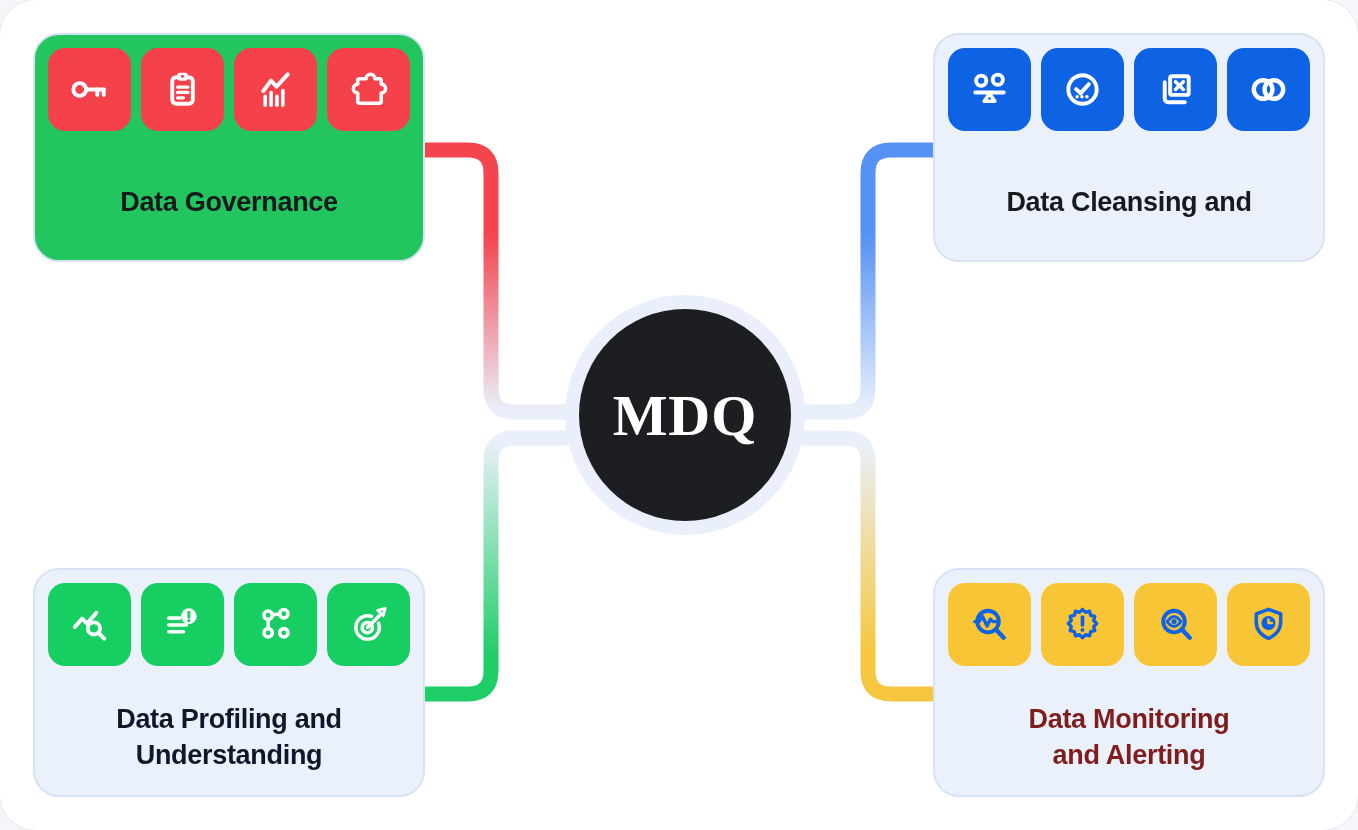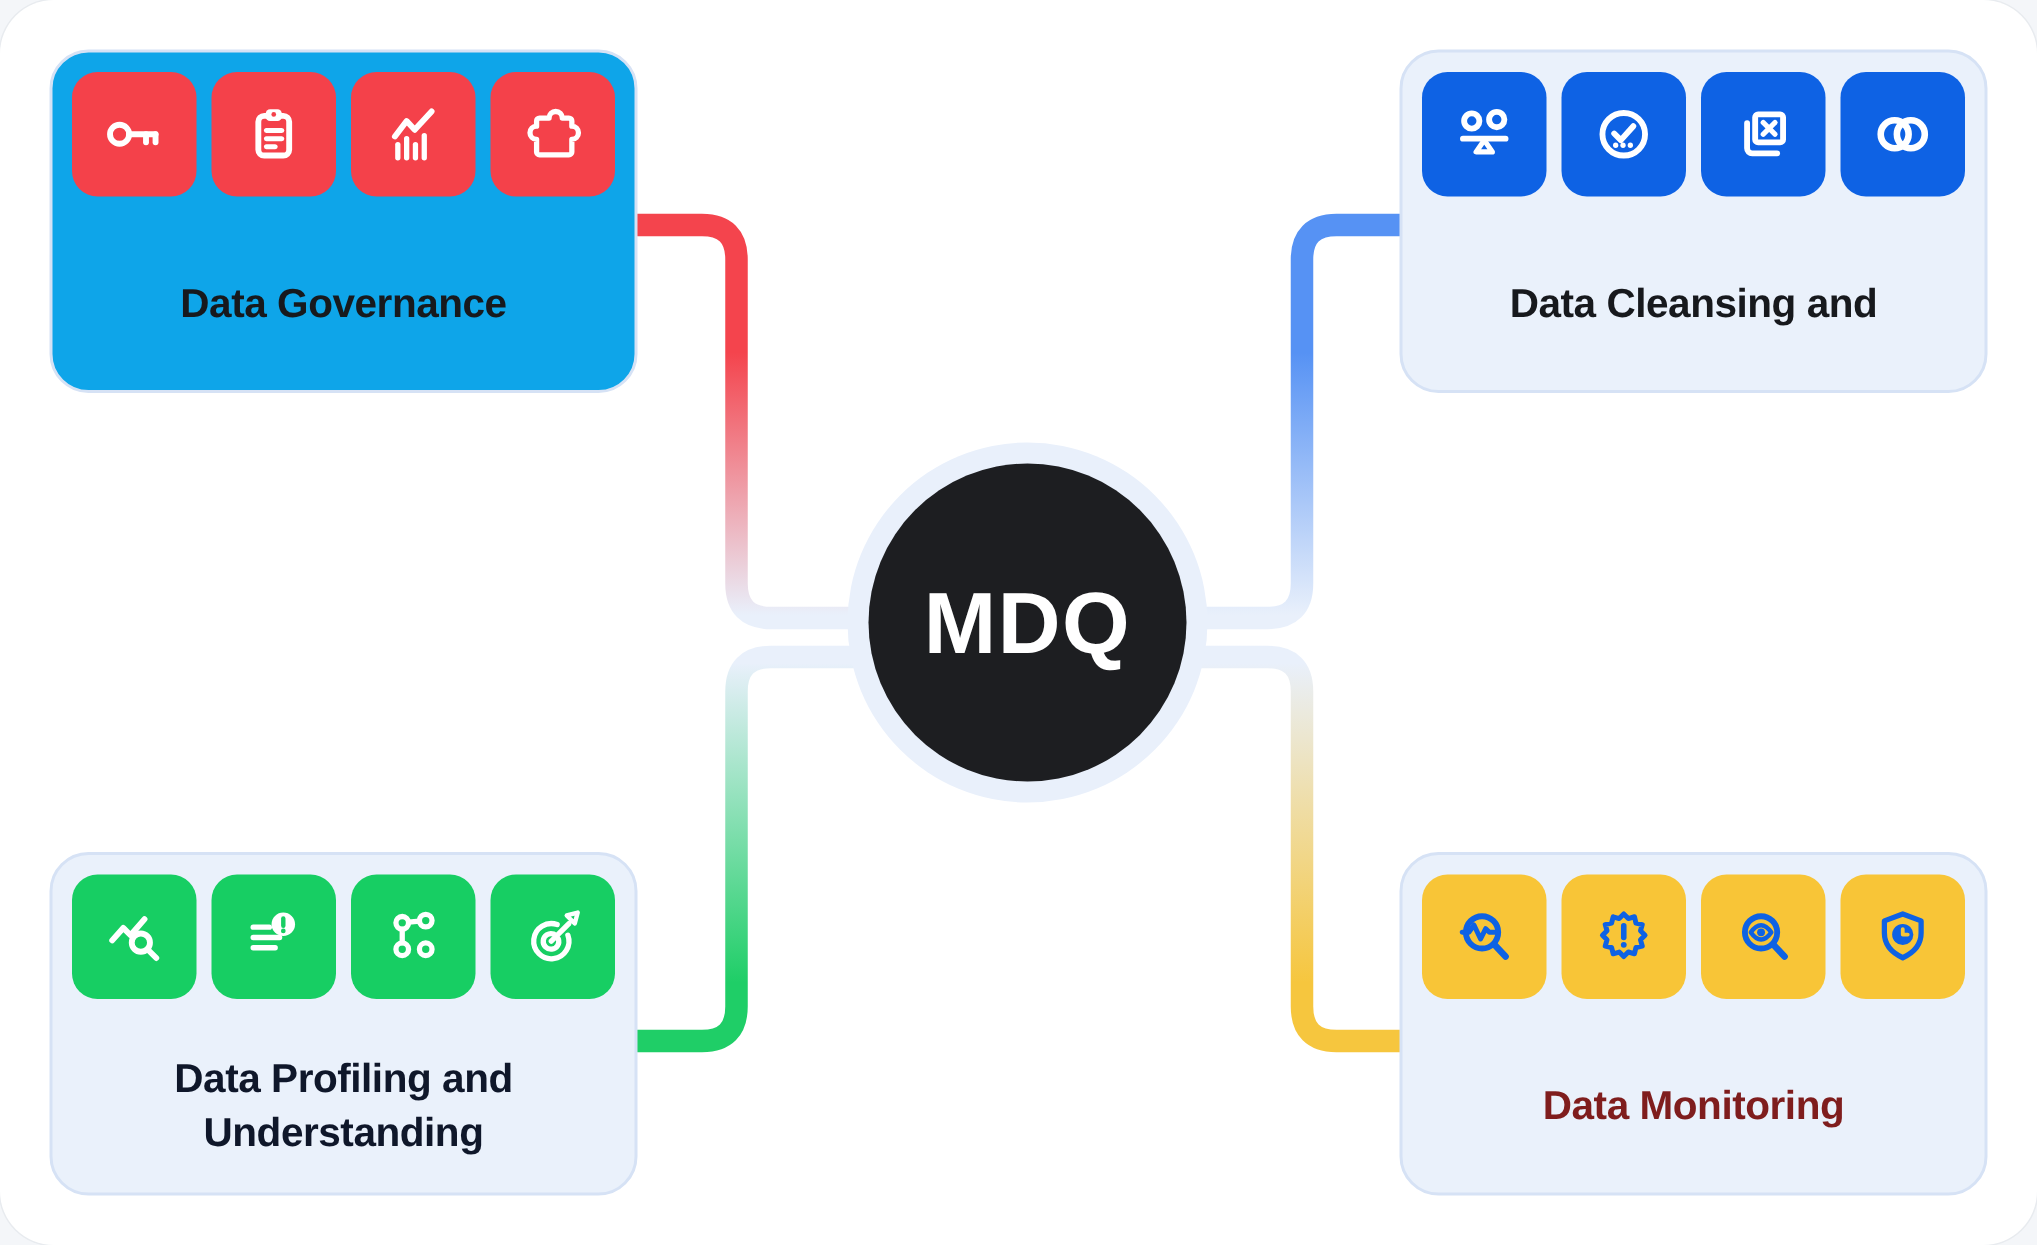--- a/index.html
+++ b/index.html
@@ -2,21 +2,21 @@
 <html><head>
 <meta charset="utf-8">
 <style>
   html,body{margin:0;padding:0;background:#f4f6f9;font-family:"Liberation Sans",sans-serif;}
   .page{position:relative;width:1358px;height:830px;border-radius:36px;overflow:hidden;
         box-shadow:0 0 0 1px rgba(20,30,50,.05);}
   .connectors{position:absolute;left:0;top:0;}
   .halo{position:absolute;left:565px;top:295px;width:240px;height:240px;border-radius:50%;}
   .center-circle{position:absolute;left:579px;top:309px;width:212px;height:212px;border-radius:50%;
         display:flex;align-items:center;justify-content:center;}
-  .center-label{font-size:58px;font-weight:800;letter-spacing:1px;}
+  .center-label{font-size:58px;font-weight:800;letter-spacing:1px;font-family:Liberation Serif, serif;}
   .box{position:absolute;width:392px;height:229px;border-radius:26px;border:2px solid transparent;
         box-sizing:border-box;}
   .pos-tl{left:33px;top:33px;}
   .pos-tr{left:933px;top:33px;}
   .pos-bl{left:33px;top:568px;}
   .pos-br{left:933px;top:568px;}
   .tiles{position:absolute;left:13px;top:13px;display:flex;gap:10px;}
   .tile{width:83px;height:83px;border-radius:17px;display:flex;align-items:center;justify-content:center;}
   .icon{display:flex;}
   .icon svg{width:47px;height:47px;display:block;}
@@ -53,21 +53,21 @@
     <path d="M424 694H468Q491 694 491 671V461Q491 438 514 438H602" stroke="url(#grad-green)" stroke-width="15"></path>
     <path d="M934 150H891Q868 150 868 173V389Q868 412 845 412H756" stroke="url(#grad-blue)" stroke-width="15"></path>
     <path d="M934 694H891Q868 694 868 671V461Q868 438 845 438H756" stroke="url(#grad-yellow)" stroke-width="15"></path>
   </svg>
 
   <div class="halo" style="background-color: rgb(233, 240, 251);"></div>
   <div class="center-circle" style="background-color: rgb(29, 30, 33);">
     <span class="center-label" style="color: rgb(255, 255, 255);">MDQ</span>
   </div>
 
-  <section class="box pos-tl" style="background-color: #0ea5e9; border-color: rgb(214, 226, 245);">
+  <section class="box pos-tl" style="background-color: #22c55e; border-color: rgb(214, 226, 245);">
     <div class="tiles">
       <div class="tile" style="background-color: rgb(244, 65, 74);">
         <span class="icon" style="color: rgb(255, 255, 255);">
           <svg viewBox="0 0 48 48" fill="none" stroke="currentColor" stroke-width="4" stroke-linecap="round" stroke-linejoin="round">
             <circle cx="14" cy="24" r="6.5"></circle>
               <path d="M20.5 24h18"></path>
               <path d="M32 24v5.5"></path>
               <path d="M38.5 24v5.5"></path>
           </svg>
         </span>
@@ -243,16 +243,17 @@
           <svg viewBox="0 0 48 48" fill="none" stroke="currentColor" stroke-width="3.6" stroke-linecap="round" stroke-linejoin="round">
             <path d="M24 8.5l12.5 4.7v8.3c0 8-4.8 13.3-12.5 16.8-7.7-3.5-12.5-8.8-12.5-16.8v-8.3z"></path>
             <circle cx="24" cy="22.5" r="7.2" fill="currentColor" stroke="none"></circle>
             <path d="M24 18.8v3.7h3.4" stroke-width="2.6" stroke="#F8C537"></path>
           </svg>
         </span>
       </div>
     </div>
     <h2 class="title" style="color: #7f1d1d;">
       <span>Data Monitoring</span>
+      <span>and Alerting</span>
     </h2>
   </section>
 
 </div>
 
 </body></html>

